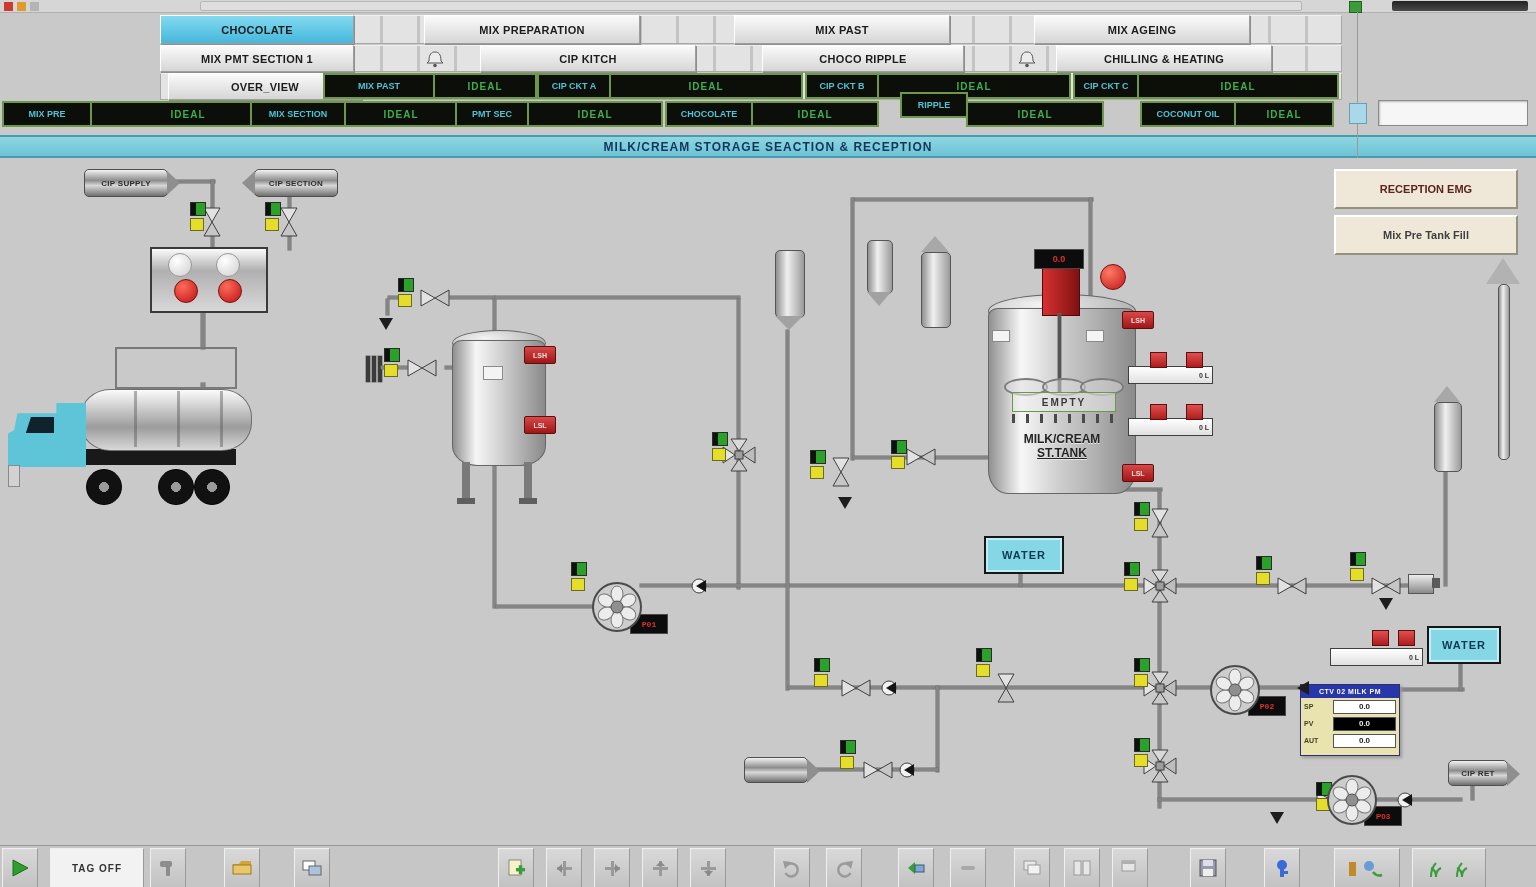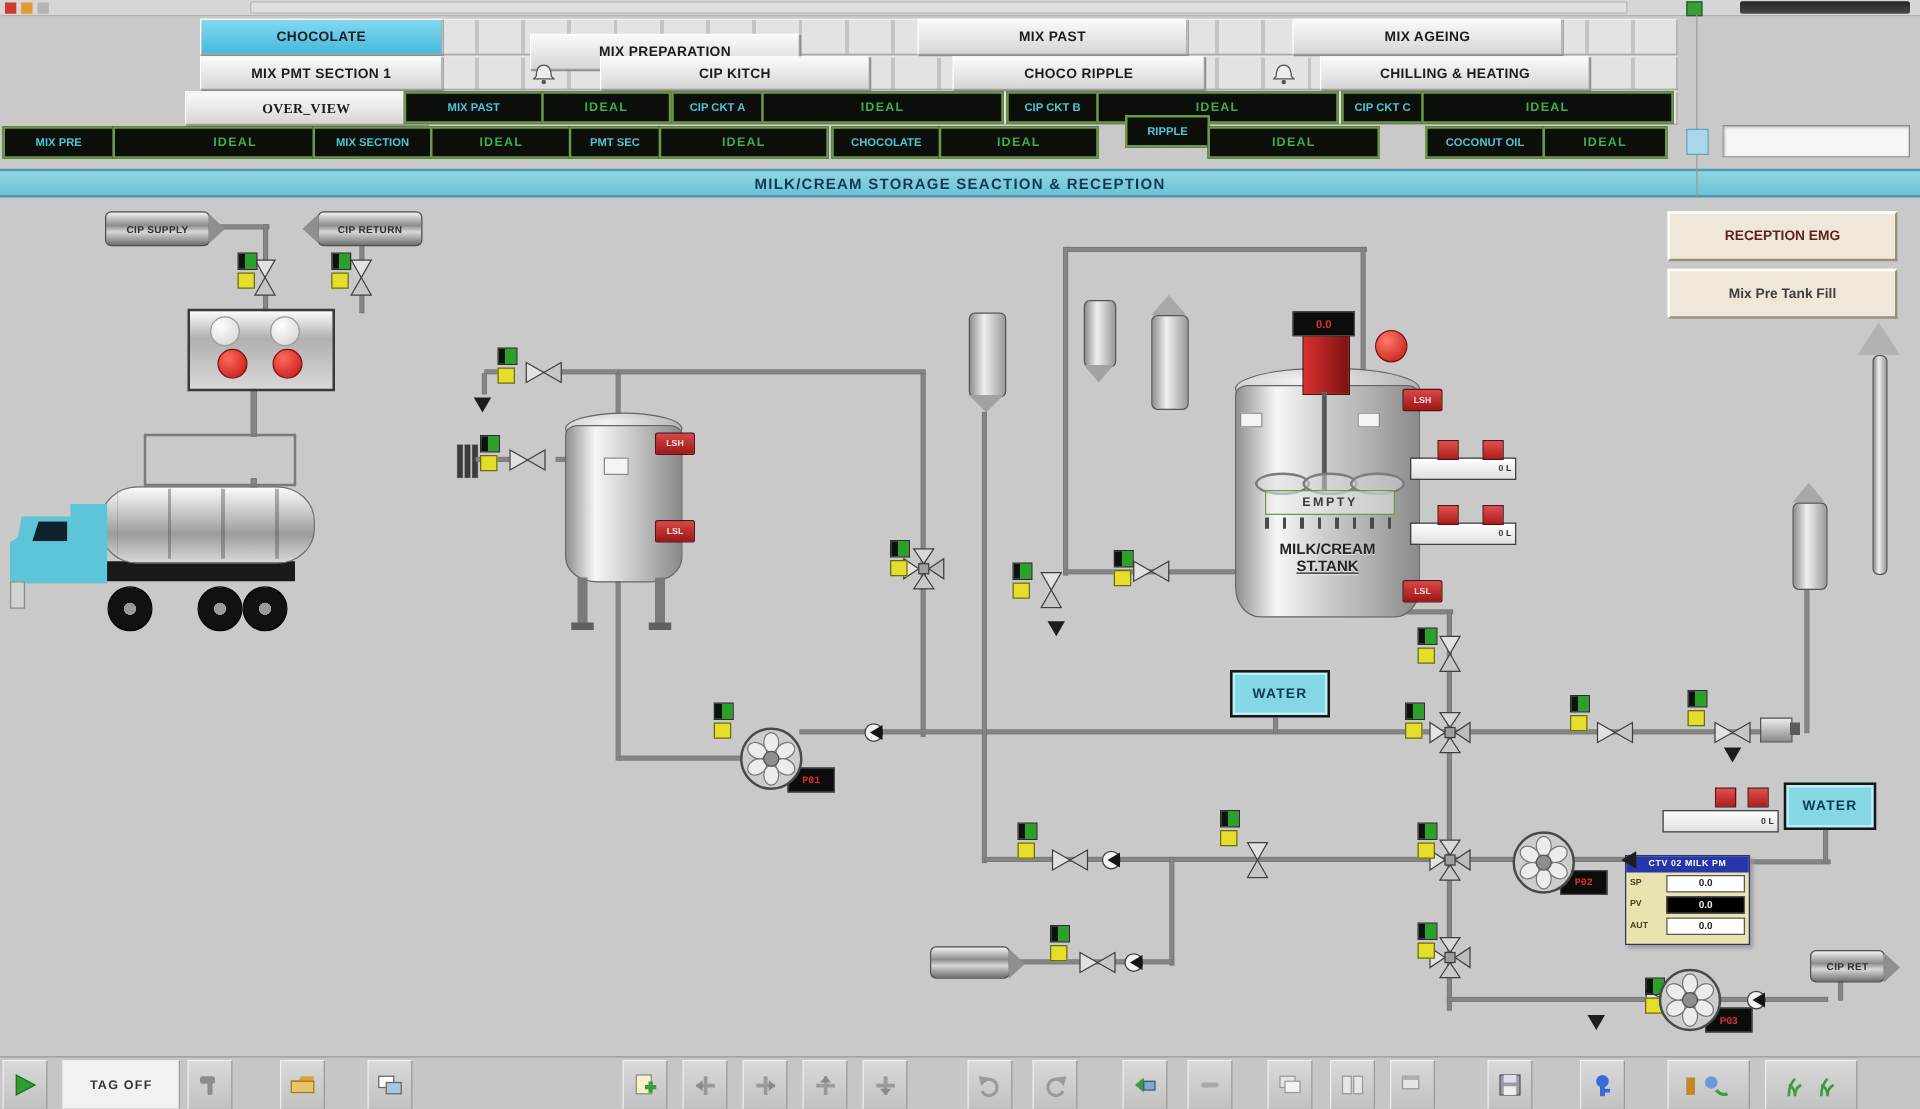--- a/index.html
+++ b/index.html
@@ -74,21 +74,21 @@
     <circle cx="9" cy="17.5" r="1.8" fill="#555"></circle>
   </svg>
 <svg class="abs" style="left:1018px;top:48px;z-index:7;" width="18" height="20" viewBox="0 0 18 20">
     <path d="M3,13 c0,-7 2.5,-9 6,-9 c3.5,0 6,2 6,9 l2,2 -16,0 z" fill="#ececec" stroke="#555"></path>
     <circle cx="9" cy="17.5" r="1.8" fill="#555"></circle>
   </svg>
 
 <div class="titlebar">MILK/CREAM STORAGE SEACTION &amp; RECEPTION</div>
 
 <div class="capsule cr" style="left:84px;top:169px;width:82px;">CIP SUPPLY</div>
-<div class="capsule cl" style="left:254px;top:169px;width:82px;">CIP RETURN</div>
+<div class="capsule cl" style="left:254px;top:169px;width:82px;">CIP SECTION</div>
 <div class="capsule cr" style="left:744px;top:757px;width:62px;height:24px;"></div>
 <div class="capsule cr" style="left:1448px;top:760px;width:58px;height:24px;">CIP RET</div>
 
 <div class="abs mech" style="left:150px;top:247px;width:114px;height:62px;background:linear-gradient(#fcfcfc,#b0b0b0 35%,#d8d8d8);border:2px solid #3a3a3a;">
   <div class="abs" style="left:16px;top:4px;width:22px;height:22px;border-radius:50%;background:radial-gradient(circle at 35% 30%,#ffffff,#cfcfcf);border:1px solid #999;"></div>
   <div class="abs" style="left:64px;top:4px;width:22px;height:22px;border-radius:50%;background:radial-gradient(circle at 35% 30%,#ffffff,#cfcfcf);border:1px solid #999;"></div>
   <div class="abs" style="left:22px;top:30px;width:22px;height:22px;border-radius:50%;background:radial-gradient(circle at 35% 30%,#ff6a5a,#bc1414);border:1px solid #7a0f0f;"></div>
   <div class="abs" style="left:66px;top:30px;width:22px;height:22px;border-radius:50%;background:radial-gradient(circle at 35% 30%,#ff6a5a,#bc1414);border:1px solid #7a0f0f;"></div>
 </div>
 
@@ -303,28 +303,28 @@
     </div>
   <div class="toolbtn" style="left:1412px;width:72px;">
       <svg width="52" height="22" viewBox="0 0 52 22">
         <path d="M8,20 q0,-9 5,-14 M13,20 q0,-7 -5,-9 M13,20 q0,-7 5,-9" stroke="#3a9c3a" stroke-width="2" fill="none"></path>
         <path d="M34,20 q0,-9 5,-14 M39,20 q0,-7 -5,-9 M39,20 q0,-7 5,-9" stroke="#3a9c3a" stroke-width="2" fill="none"></path>
       </svg>
     </div>
 </div>
 
 <div class="navbtn active" style="left:160px;top:15px;width:192px;height:27px;">CHOCOLATE</div>
-<div class="navbtn" style="left:424px;top:15px;width:214px;height:27px;margin-top:12px;">MIX PREPARATION</div>
+<div class="navbtn" style="left:424px;top:15px;width:214px;height:27px;">MIX PREPARATION</div>
 <div class="navbtn" style="left:734px;top:15px;width:214px;height:27px;">MIX PAST</div>
 <div class="navbtn" style="left:1034px;top:15px;width:214px;height:27px;">MIX AGEING</div>
 <div class="navbtn" style="left:160px;top:45px;width:192px;height:25px;">MIX PMT SECTION 1</div>
 <div class="navbtn" style="left:480px;top:45px;width:214px;height:25px;">CIP KITCH</div>
 <div class="navbtn" style="left:762px;top:45px;width:200px;height:25px;">CHOCO RIPPLE</div>
 <div class="navbtn" style="left:1056px;top:45px;width:214px;height:25px;">CHILLING &amp; HEATING</div>
-<div class="navbtn" style="left:148px;top:73px;width:192px;height:25px;font-family:Liberation Serif, serif;">OVER_VIEW</div>
+<div class="navbtn" style="left:168px;top:73px;width:192px;height:25px;">OVER_VIEW</div>
 <div class="sl" style="left:323px;top:73px;width:108px;height:22px;">MIX PAST</div>
 <div class="sv" style="left:433px;top:73px;width:100px;height:22px;">IDEAL</div>
 <div class="sl" style="left:537px;top:73px;width:70px;height:22px;">CIP CKT A</div>
 <div class="sv" style="left:609px;top:73px;width:190px;height:22px;">IDEAL</div>
 <div class="sl" style="left:805px;top:73px;width:70px;height:22px;">CIP CKT B</div>
 <div class="sv" style="left:877px;top:73px;width:190px;height:22px;">IDEAL</div>
 <div class="sl" style="left:1073px;top:73px;width:62px;height:22px;">CIP CKT C</div>
 <div class="sv" style="left:1137px;top:73px;width:198px;height:22px;">IDEAL</div>
 <div class="sl" style="left:2px;top:101px;width:86px;height:22px;">MIX PRE</div>
 <div class="sv" style="left:90px;top:101px;width:192px;height:22px;">IDEAL</div>

